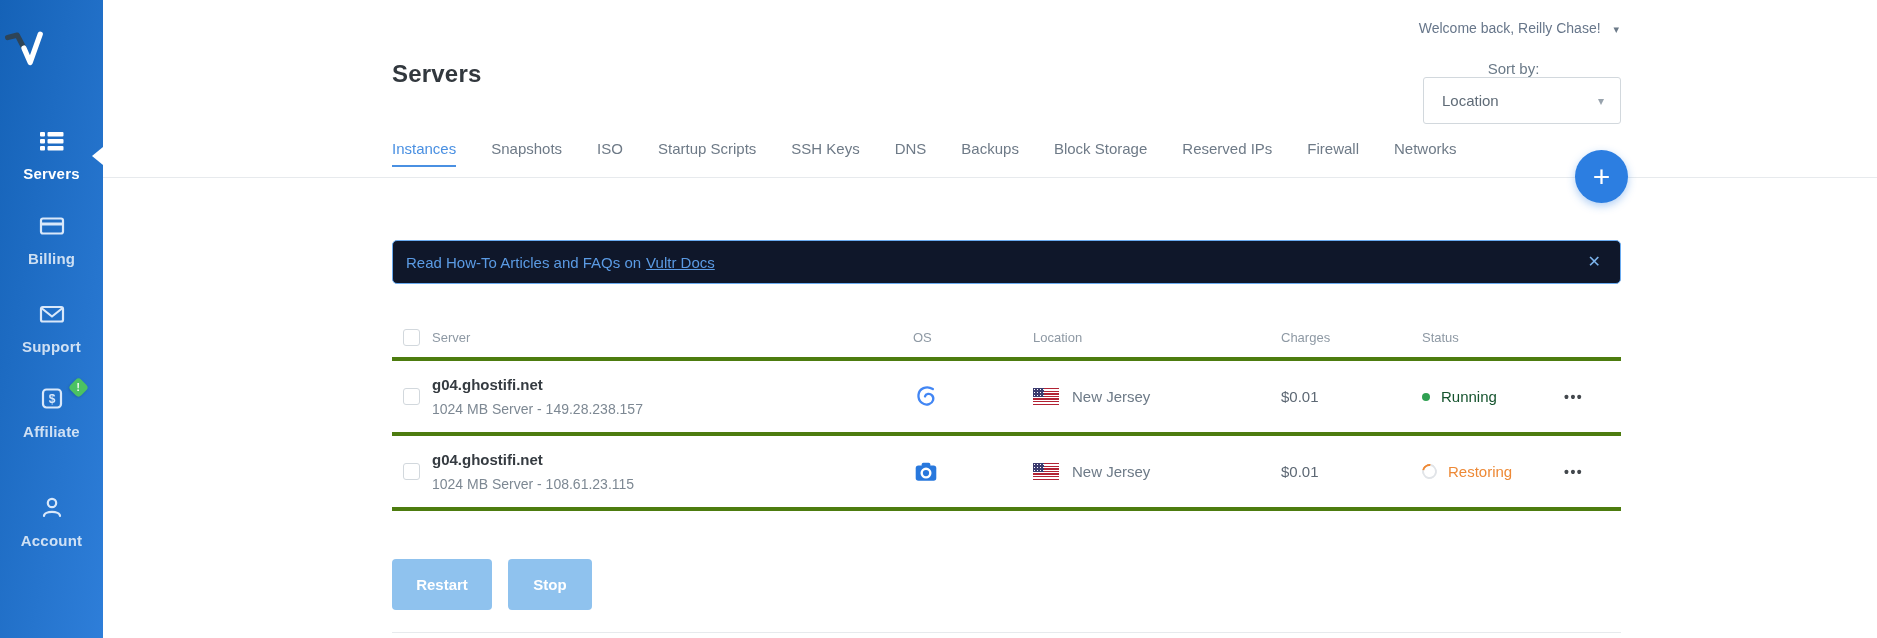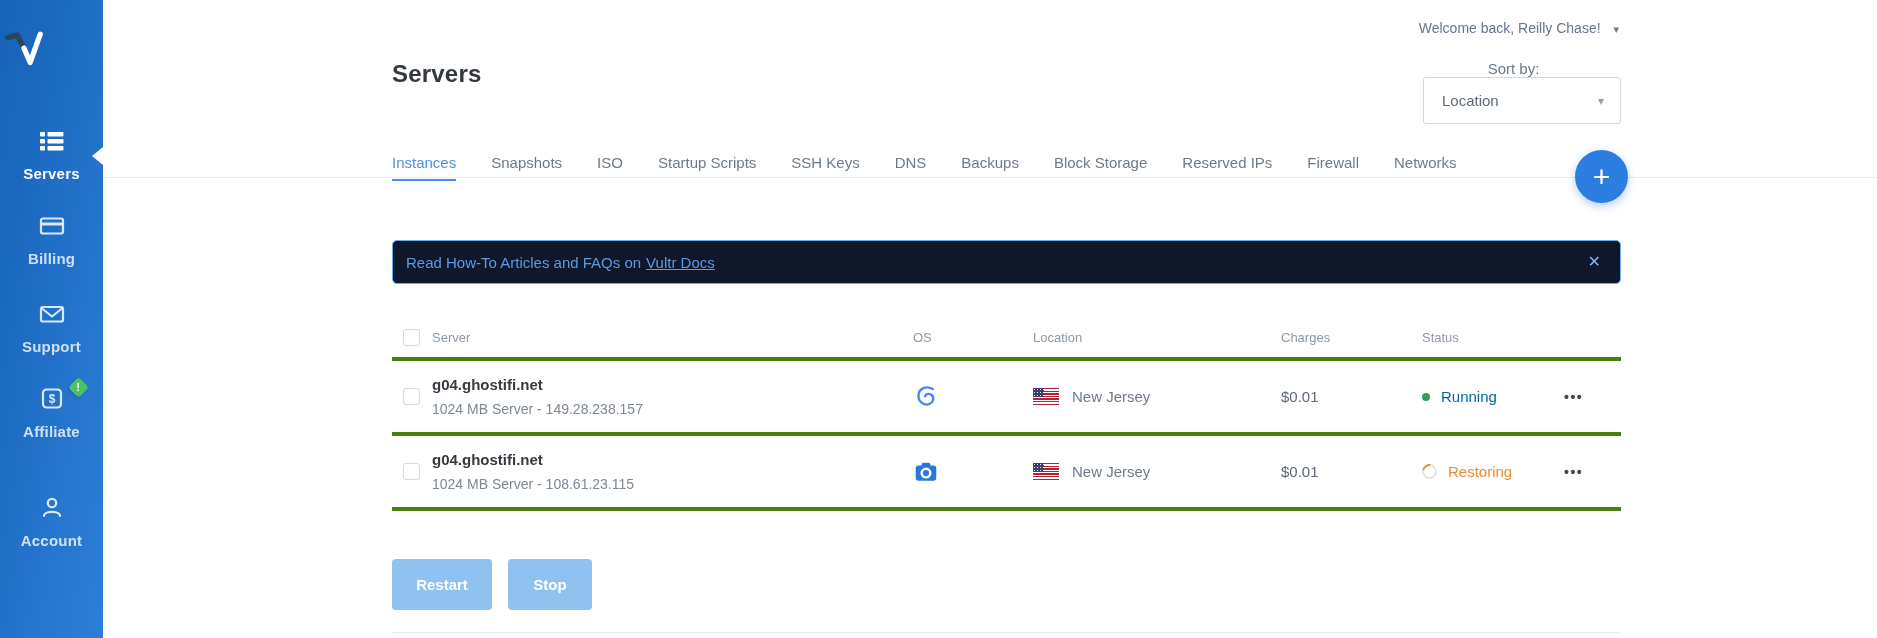--- a/index.html
+++ b/index.html
@@ -47,21 +47,21 @@
 
   .sort-group { position:absolute; top:60px; right:0; display:flex; align-items:center;flex-direction:column; }
   .sort-label { font-size:15px; color:#6b7a88; margin-right:17px; }
   .sort-select {
     width:198px; height:47px; border:1px solid #d2d8dd; border-radius:3px; background:#fff;
     display:flex; align-items:center; padding:0 16px 0 18px; cursor:pointer;
   }
   .sort-select .value { font-size:15px; color:#5f6b77; flex:1; }
   .sort-select .caret { font-size:12px; color:#98a3ad; }
 
-  .tabs { position:absolute; top:154px; left:0; display:flex; gap:35px; }
+  .tabs { position:absolute; top:140px; left:0; display:flex; gap:35px; }
   .tab { position:relative; font-size:15px; color:#6e7a87; cursor:pointer; white-space:nowrap; }
   .tab.active { color:#4a90e2; }
   .tab.active::after { content:''; position:absolute; left:0; right:0; top:25px; height:2px; background:#4a90e2; }
   .tabs-border { position:absolute; left:103px; right:0; top:177px; height:1px; background:#e7eaed; }
 
   .plus-btn {
     position:absolute; left:1183px; top:150px; width:53px; height:53px; border-radius:50%;
     background:#2c7ee1; color:#fff; display:flex; align-items:center; justify-content:center;
     font-size:30px; font-weight:300; line-height:1; cursor:pointer; z-index:5;
     box-shadow:0 3px 9px rgba(44,126,225,.38);
@@ -93,21 +93,21 @@
   .srv-name { font-size:15px; font-weight:bold; color:#353b41; margin-bottom:8px; cursor:pointer; }
   .srv-desc { font-size:14px; color:#7d8893; }
   .loc { display:flex; align-items:center; gap:13px; }
   .flag { width:26px; height:17px; position:relative; flex:0 0 auto;
     background:repeating-linear-gradient(#b22234 0 1.31px,#fff 1.31px 2.62px); }
   .flag::after { content:''; position:absolute; left:0; top:0; width:11px; height:9px; background:#3c3b6e;
     background-image:radial-gradient(#fff .6px, transparent .8px); background-size:3px 3px; }
   .loc-name { font-size:15px; color:#6d7a87; }
   .charges { font-size:15px; color:#5d6874; }
   .status { display:flex; align-items:center; gap:11px; font-size:15px; }
-  .status.running { color:#0369a1; }
+  .status.running { color:#14532d; }
   .status.restoring { color:#ed8936; }
   .status-dot { width:8px; height:8px; border-radius:50%; background:#2fa052; flex:0 0 auto; }
   .status-spinner {
     width:15px; height:15px; border-radius:50%; flex:0 0 auto;
     border:2px solid #e1e4e8; border-top-color:#ed8936; transform:rotate(-35deg);
   }
   .dots { font-size:14px; font-weight:bold; color:#43484d; letter-spacing:1.5px; cursor:pointer; padding-left:2px; }
 
   .action-btns { position:absolute; top:559px; left:0; display:flex; gap:16px; }
   .action-btn {

